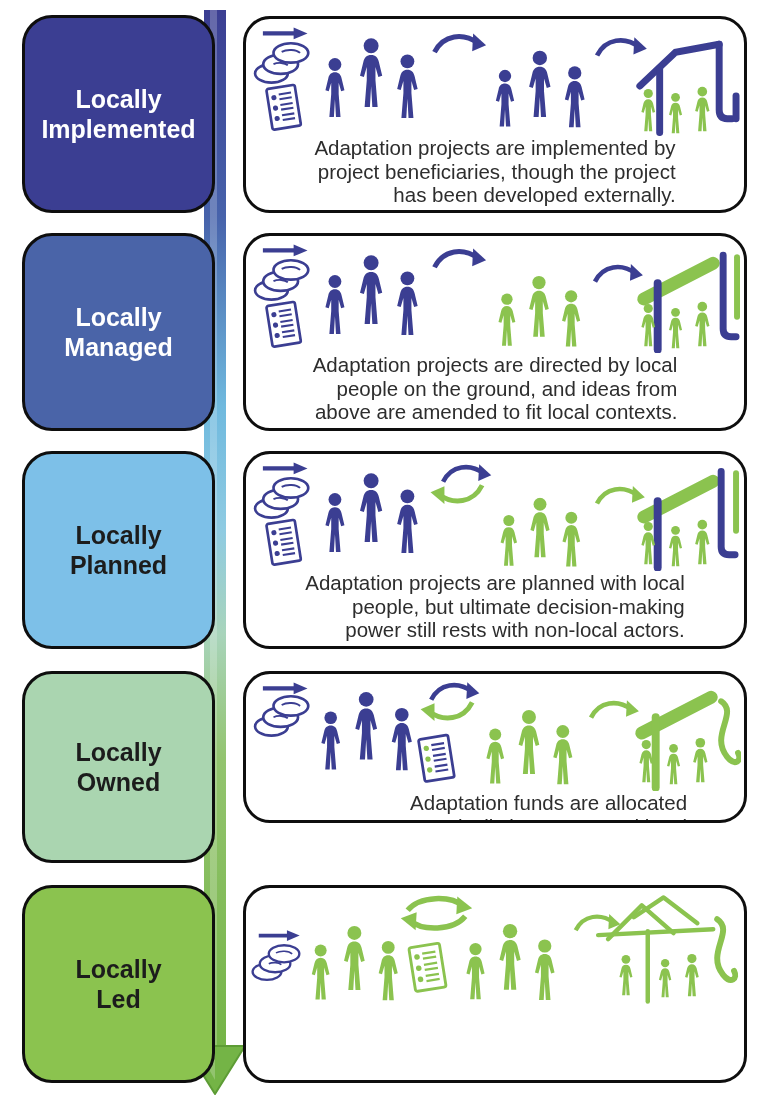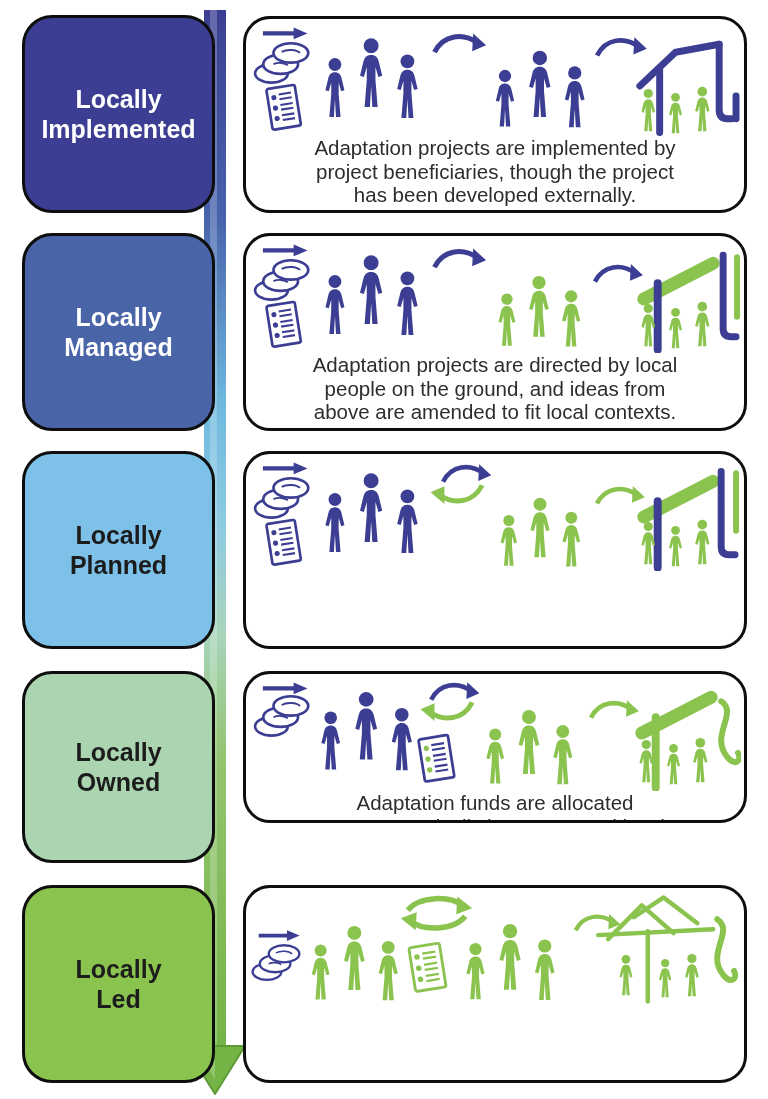--- a/index.html
+++ b/index.html
@@ -20,21 +20,21 @@
 
   .panel {
     position:absolute; left:243px; width:504px; height:198px;
     background:#fff; border:3.5px solid #0e0e0e; border-radius:27px;
     display:flex; flex-direction:column; align-items:center;
     padding:5px 6px 8px 6px; overflow:hidden;
   }
   .panel svg.icons { width:492px; height:112px; display:block; flex:0 0 auto; }
   .panel .desc {
     flex:1; display:flex; align-items:center; justify-content:center;
-    text-align:center; font-size:20.5px; line-height:1.15; color:#2d2d2d;
+    text-align:right; font-size:20.5px; line-height:1.15; color:#2d2d2d;
     white-space:pre-line;
   }
 
   .ic-b { color:#3b3e92; }
   .ic-g { color:#8bc34f; }
 
   #gradient-arrow { position:absolute; left:183px; top:10px; }
   #defs-svg { position:absolute; width:0; height:0; overflow:hidden; }
 </style>
 </head>
@@ -204,20 +204,23 @@
       <g class="ic-g">
         <use href="#person" x="392" y="62" width="21" height="46"></use>
         <use href="#person" x="420" y="66" width="20" height="44"></use>
         <use href="#person" x="446" y="60" width="22" height="48"></use>
       </g>
       <g fill="none" stroke-linecap="round">
         <path d="M476 12 L476 88 Q476 96 484 96 L490 96" class="ic-b" stroke="currentColor" stroke-width="7"></path>
         <path d="M491 14 L491 72" class="ic-g" stroke="currentColor" stroke-width="6"></path>
       </g>
     </svg>
+    <div class="desc">Adaptation projects are planned with local
+people, but ultimate decision-making
+power still rests with non-local actors.</div>
   </div>
 
   <div class="label-box" style="top: 671px; height: 192px; background-color: rgb(170, 213, 176); color: rgb(28, 28, 28);">
     <div class="label-text">Locally
 Owned</div>
   </div>
   <div class="panel" style="top:671px;height:152px">
     <svg class="icons" viewBox="0 0 496 112">
       <use href="#arrow-straight" class="ic-b" x="12" y="2" width="48" height="14"></use>
       <use href="#coins" class="ic-b" x="2" y="12" width="66" height="48"></use>

